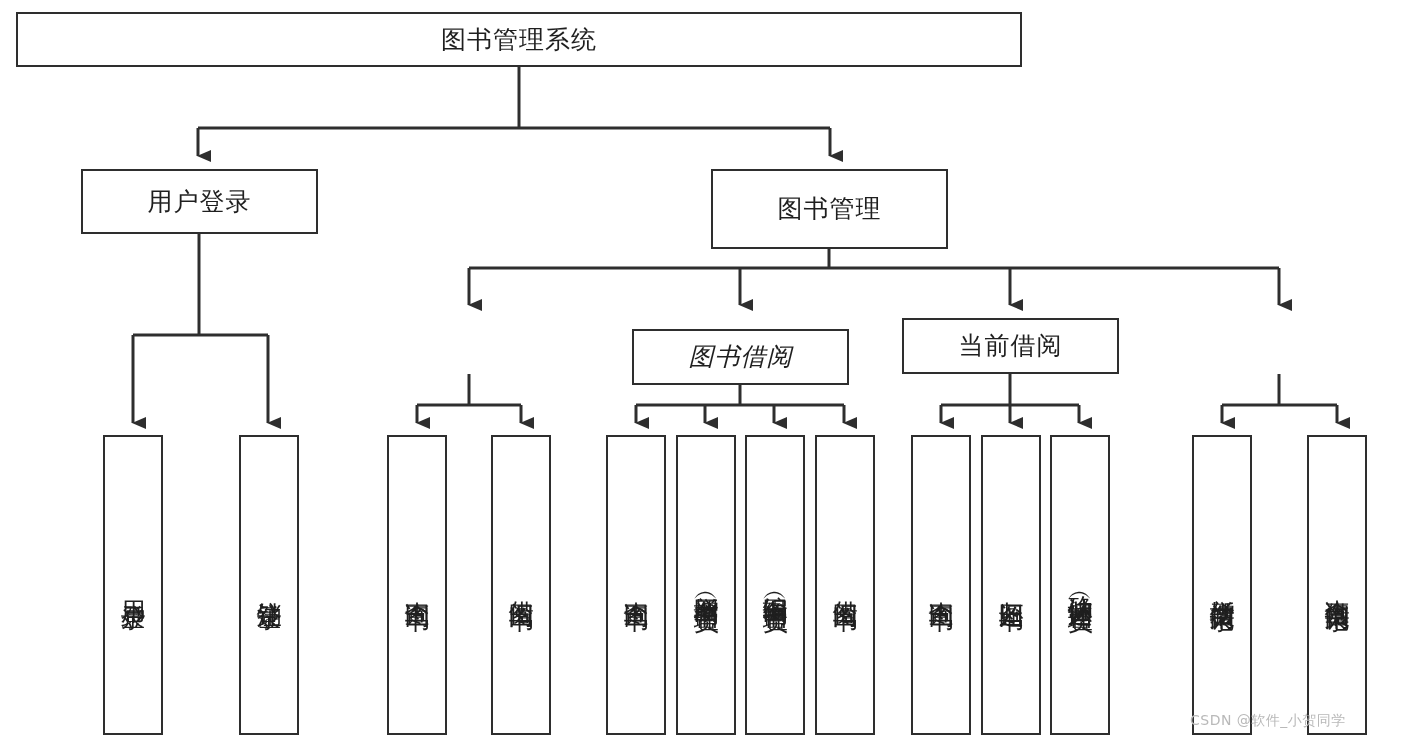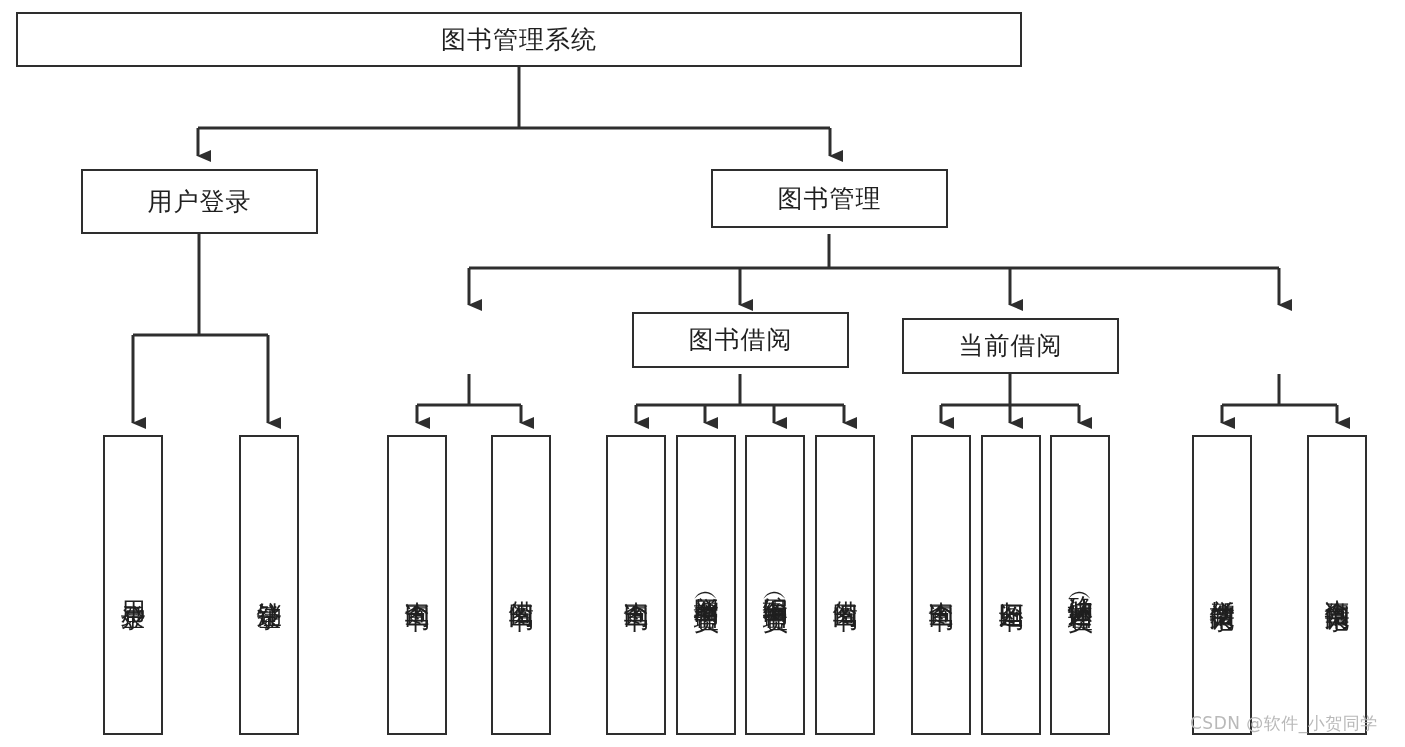--- a/index.html
+++ b/index.html
@@ -52,21 +52,21 @@
   }
   .node.vert .vtext {
     writing-mode: vertical-rl;
     text-orientation: upright;
     display: block;
     text-align: center;
   }
   .watermark {
     position: absolute;
     color: #b9b9b9;
-    font-size: 17px;
+    font-size: 14px;
     letter-spacing: 0.5px;
     white-space: nowrap;
   }
 </style>
 </head>
 <body>
 
 <div id="canvas">
 
   <svg class="edges" viewBox="0 0 1405 747">
@@ -122,25 +122,25 @@
     </g>
   </svg>
 
   <div class="node horiz" style="left:16px; top:12px; width:1006px; height:55px;">
     <span>图书管理系统</span>
   </div>
 
   <div class="node horiz" style="left:81px; top:169px; width:237px; height:65px;">
     <span>用户登录</span>
   </div>
-  <div class="node horiz" style="left:711px; top:169px; width:237px; height:59px;">
+  <div class="node horiz" style="left:711px; top:169px; width:237px; height:80px;">
     <span>图书管理</span>
   </div>
 
-  <div class="node horiz" style="left:632px; top:312px; width:217px; height:56px;">
+  <div class="node horiz" style="left:632px; top:329px; width:217px; height:56px;font-style:italic;">
     <span>图书借阅</span>
   </div>
   <div class="node horiz" style="left:902px; top:318px; width:217px; height:56px;">
     <span>当前借阅</span>
   </div>
 
   <div class="node vert" style="left:103px; top:435px; width:60px; height:300px;">
     <span class="vtext">用户登录</span>
   </div>
   <div class="node vert" style="left:239px; top:435px; width:60px; height:300px;">

